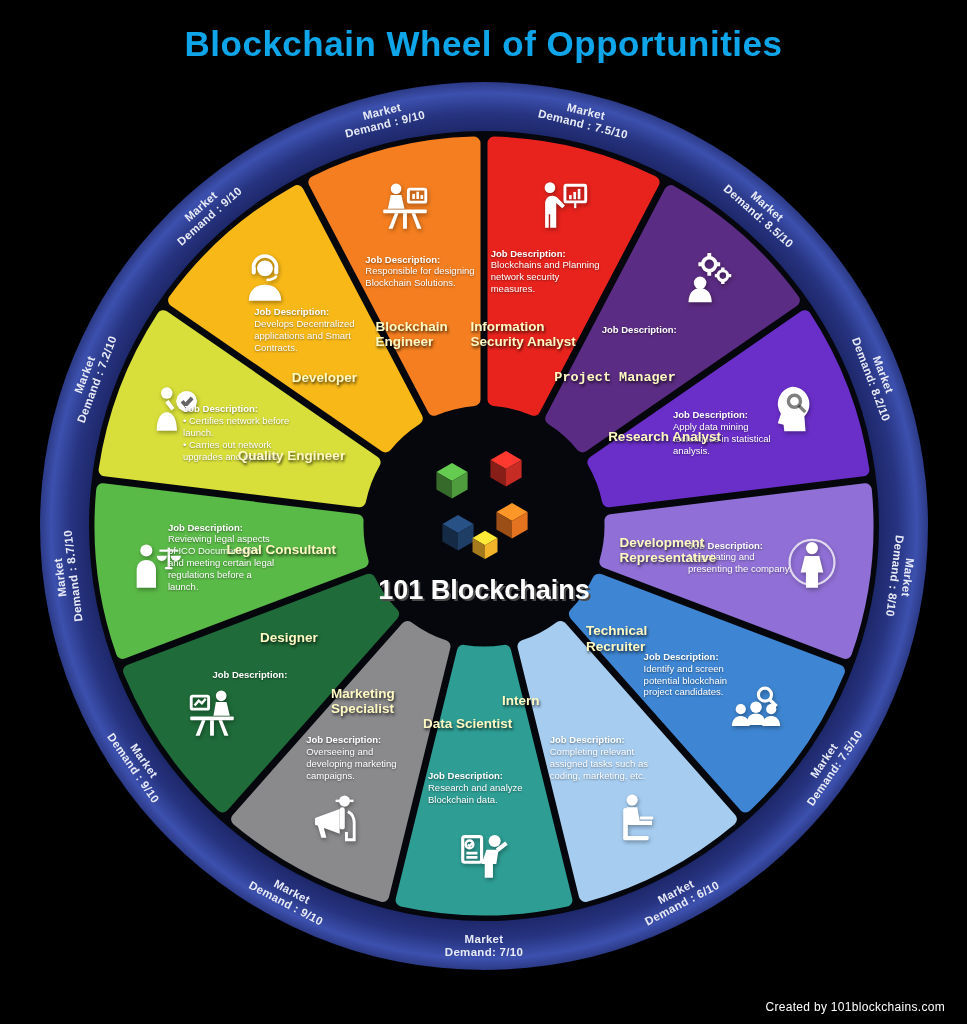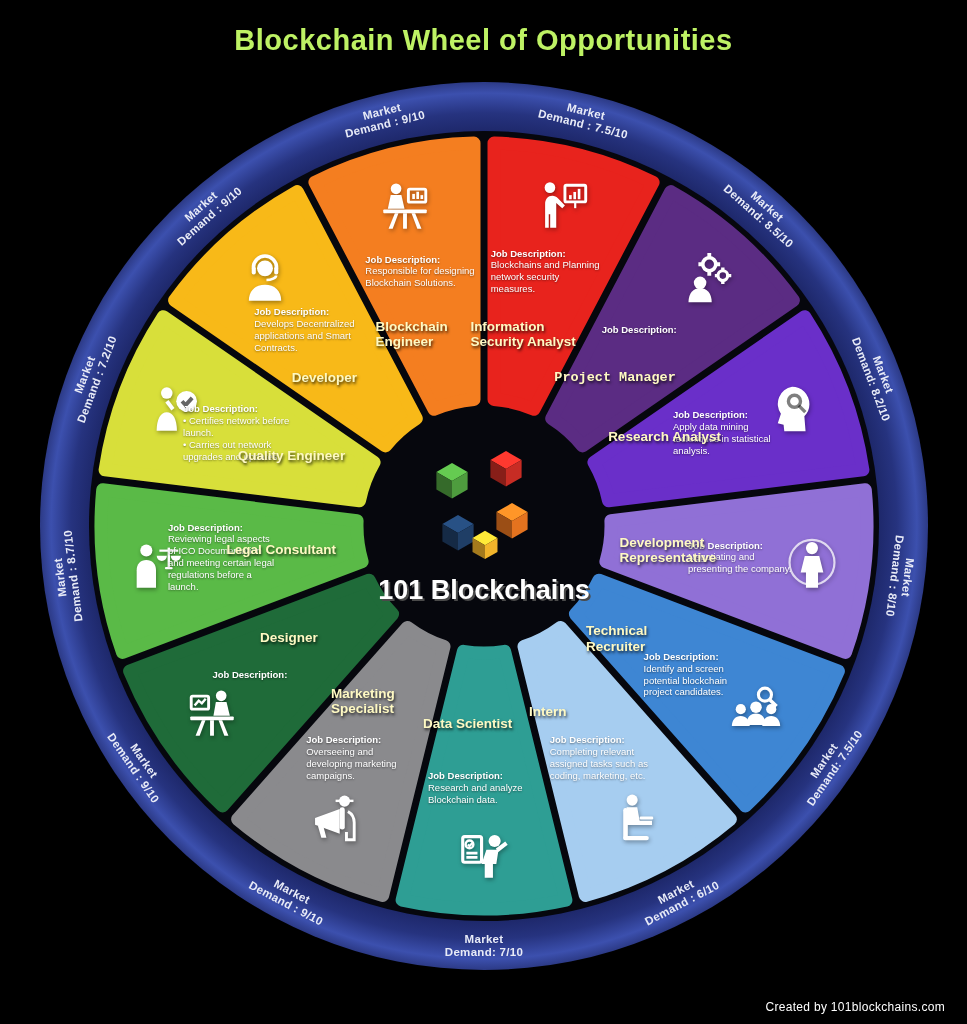--- a/index.html
+++ b/index.html
@@ -6,22 +6,22 @@
   html,body { width:967px; height:1024px; }
   body {
     background:#000;
     font-family:"Liberation Sans", sans-serif;
     position:relative;
     overflow:hidden;
     color:#fff;
   }
   .main-title {
     position:absolute; top:24px; left:0; width:100%;
-    text-align:center; color:#bef264;
-    font-size:29px; font-weight:bold; letter-spacing:.5px;
+    text-align:center; color:#0ea5e9;
+    font-size:35px; font-weight:bold; letter-spacing:.5px;
   }
   #wheel-svg { position:absolute; left:0; top:0; }
   #overlays { position:absolute; inset:0; pointer-events:none; }
   .seg { display:contents; }
   .seg-title {
     position:absolute; transform:translate(-50%,-50%);
     width:122px; text-align:left;
     color:#fef9c3; font-weight:bold; font-size:13.5px; line-height:1.12;
     text-shadow:1px 2px 3px rgba(0,0,0,.75);
   }
@@ -305,21 +305,21 @@
   <div class="seg">
     <div class="seg-icon-wrap" style="left: 637.359px; top: 818.2px;">
       <svg class="seg-icon">
           <use href="#icon-seated-intern"></use>
         </svg>
     </div>
     <div class="seg-desc" style="left: 605.757px; top: 757.989px;">
       <span class="seg-desc-label">Job Description:</span>
       <span class="seg-desc-text">Completing relevant assigned tasks such as coding, marketing, etc.</span>
     </div>
-    <div class="seg-title" style="left: 590px; top: 701.32px; margin-top: 11px;">Intern</div>
+    <div class="seg-title" style="left: 563px; top: 701.32px;">Intern</div>
   </div>
 
   <div class="seg">
     <div class="seg-icon-wrap" style="left: 484px; top: 856px;">
       <svg class="seg-icon">
           <use href="#icon-person-checklist"></use>
         </svg>
     </div>
     <div class="seg-desc" style="left: 484px; top: 788px;">
       <span class="seg-desc-label">Job Description:</span>

